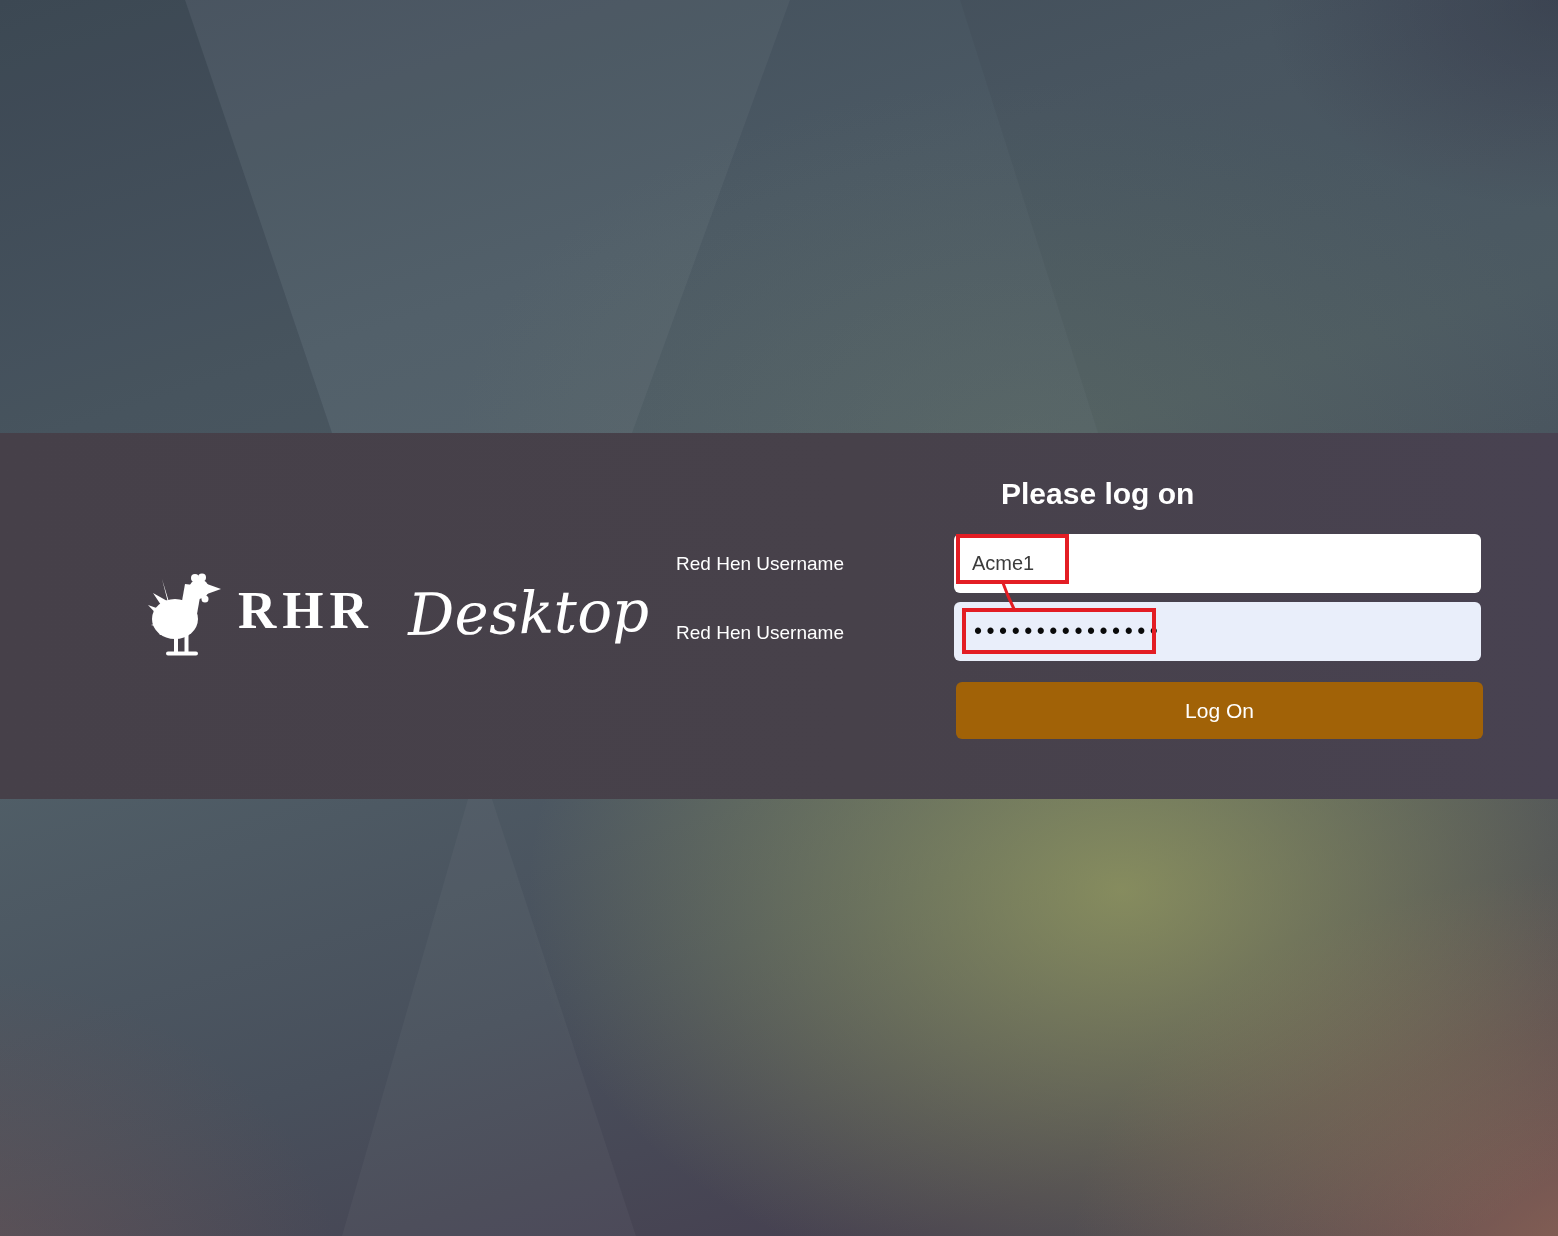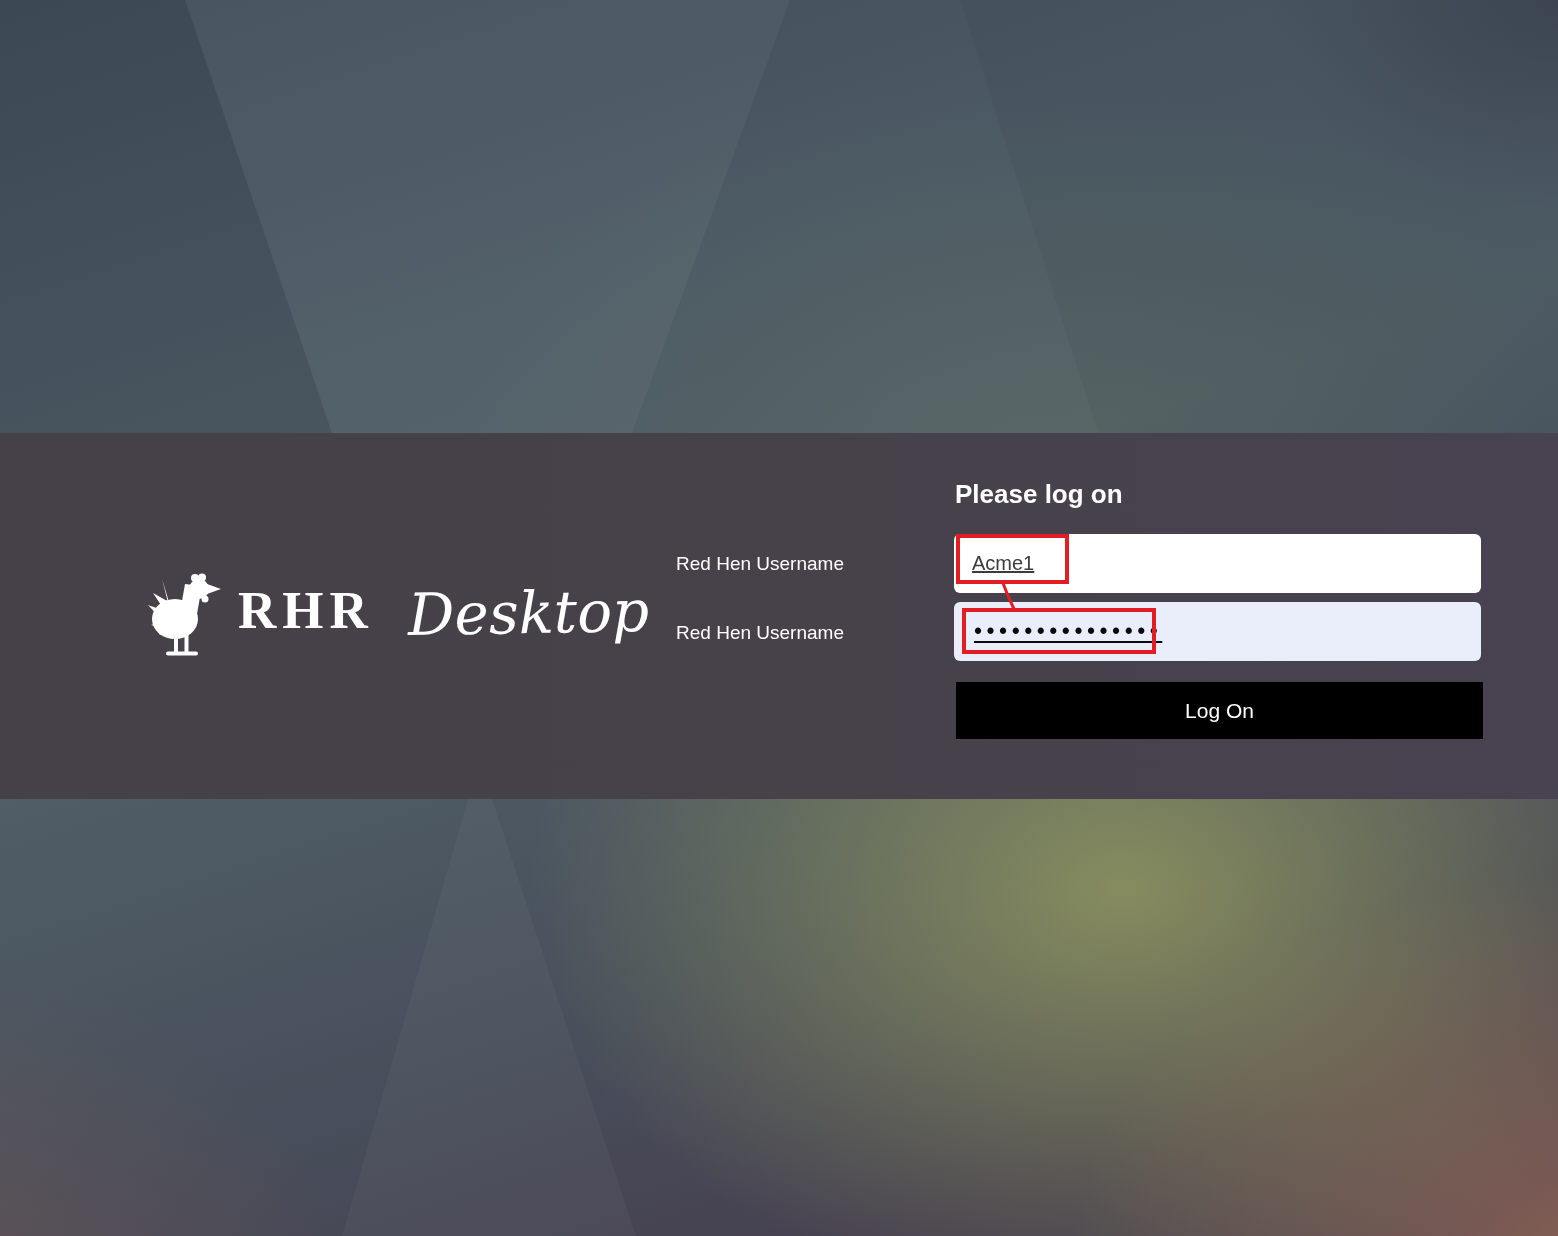--- a/index.html
+++ b/index.html
@@ -44,40 +44,39 @@
   }
   .product{
     position:absolute;left:408px;top:576px;
     font-family:"DejaVu Serif","Liberation Serif",serif;
     font-style:italic;font-weight:400;font-size:58px;line-height:74px;color:#fff;
     transform:rotate(-1deg);
   }
 
   
   .heading{
-    position:absolute;left:955px;top:479px;
-    font-size:26px;font-weight:700;color:#fff;line-height:30px;
+    position:absolute;left:1001px;top:479px;
+    font-size:30px;font-weight:700;color:#fff;line-height:30px;
   }
   .field-label{
     position:absolute;left:595px;width:330px;text-align:center;
     font-size:19px;color:#fff;line-height:24px;
   }
   .lbl-user{top:552px;}
   .lbl-pass{top:621px;}
   .txt-input{
     position:absolute;left:954px;width:527px;height:59px;box-sizing:border-box;
     border:none;border-radius:6px;outline:none;
     font-family:"Liberation Sans",sans-serif;
-    text-decoration:underline;
   }
   .in-user{top:534px;background:#ffffff;color:#3c3c3c;font-size:20px;padding:0 0 0 18px;}
   .in-pass{top:602px;background:#e9eefa;color:#0a0a0a;font-size:23px;letter-spacing:4.5px;padding:0 0 0 20px;}
   .logon-btn{
     position:absolute;left:956px;top:682px;width:527px;height:57px;
-    background:#000000;border:none;border-radius:0;cursor:pointer;
+    background:#a16207;border:none;border-radius:6px;cursor:pointer;
     color:#fff;font-size:21px;font-family:"Liberation Sans",sans-serif;
   }
 
   
   .anno-rect{position:absolute;box-sizing:border-box;border:4px solid #e31d24;background:transparent;pointer-events:none;}
   .anno-user{left:956px;top:534px;width:113px;height:50px;}
   .anno-pass{left:962px;top:608px;width:194px;height:46px;}
   .anno-line{position:absolute;left:0;top:0;pointer-events:none;}
 </style>
 </head>

